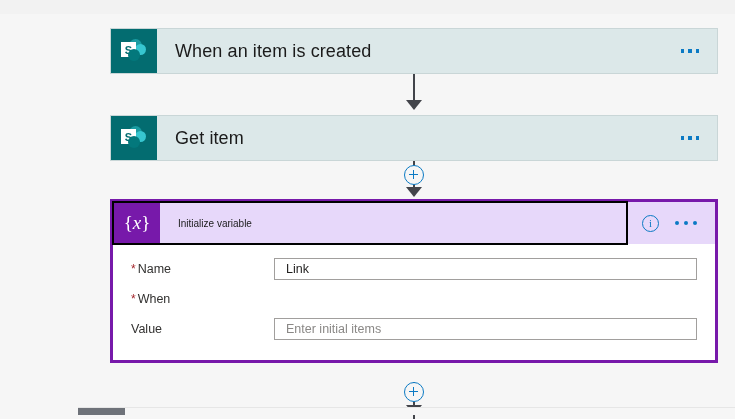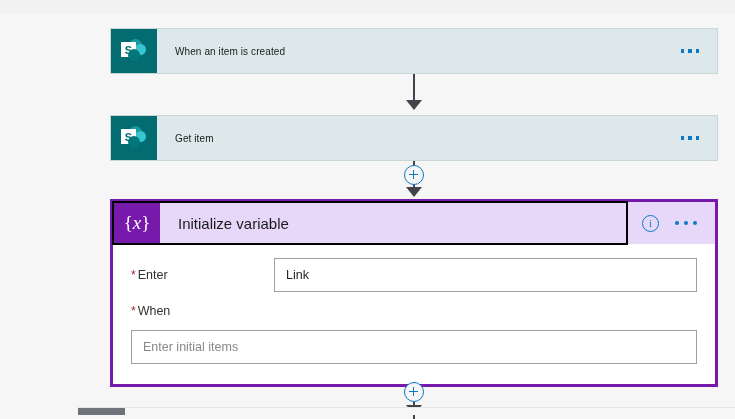--- a/index.html
+++ b/index.html
@@ -57,21 +57,21 @@
     display: flex;
     align-items: center;
     justify-content: center;
   }
 
   .card-title {
     flex: 1;
     display: flex;
     align-items: center;
     padding-left: 18px;
-    font-size: 10px;
+    font-size: 18px;
     color: #1b1b1b;
     letter-spacing: .1px;
   }
 
   .ellipsis {
     display: flex;
     align-items: center;
     justify-content: center;
     gap: 4px;
     padding-right: 18px;
@@ -180,21 +180,21 @@
     display: flex; align-items: center; justify-content: center;
     color: #ffffff;
     font-size: 19px;
     font-family: "Liberation Serif", serif;
   }
   .exp-icon .xi { font-style: italic; }
   .exp-title {
     flex: 1;
     display: flex; align-items: center;
     padding-left: 18px;
-    font-size: 15px;
+    font-size: 10px;
     color: #1b1b1b;
     background: #e7d8fa;
   }
   .exp-actions {
     display: flex;
     align-items: center;
     gap: 16px;
     padding: 0 18px 0 14px;
     background: #e7d8fa;
   }
@@ -231,21 +231,21 @@
     align-items: baseline;
   }
   .req {
     color: #a4262c;
     font-size: 12px;
     margin-right: 2px;
     line-height: 1;
   }
   .field {
     flex: 1;
-    height: 34px;
+    height: 22px;
     border: 1px solid #a19f9d;
     background: #ffffff;
     display: flex;
     align-items: center;
     padding: 0 11px;
     font-size: 12.5px;
     color: #201f1e;
     position: relative;
   }
   .field.placeholder { color: #8a8886; }
@@ -342,33 +342,36 @@
             <i></i>
           </div>
         </div>
       </div>
 
       <div class="exp-body">
 
         <div class="form-row">
           <div class="form-label">
             <span class="req">*</span>
-            <span>Enter</span>
+            <span>Name</span>
           </div>
           <div class="field">Link</div>
         </div>
 
         <div class="form-row">
           <div class="form-label">
             <span class="req">*</span>
             <span>When</span>
           </div>
         </div>
 
         <div class="form-row">
+          <div class="form-label">
+            <span>Value</span>
+          </div>
           <div class="field placeholder">Enter initial items</div>
         </div>
 
       </div>
     </div>
 
     <div class="connector" style="top:382px; height:37px;"></div>
     <div class="plus-btn" style="top:382px;"></div>
     <div class="arrowhead" style="top:405px;"></div>
 

